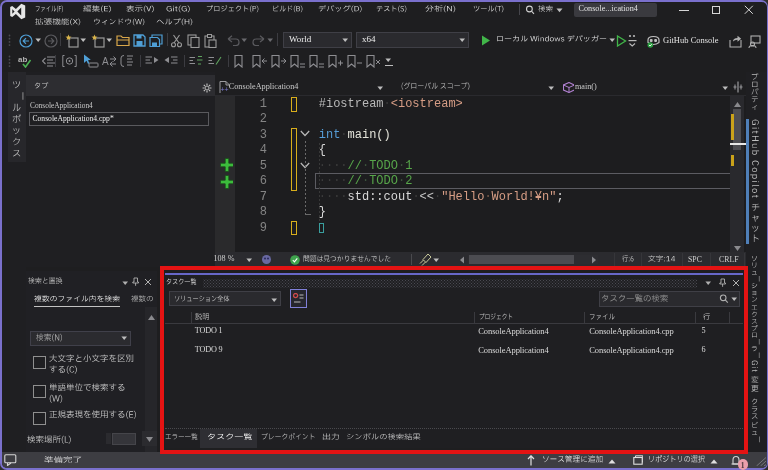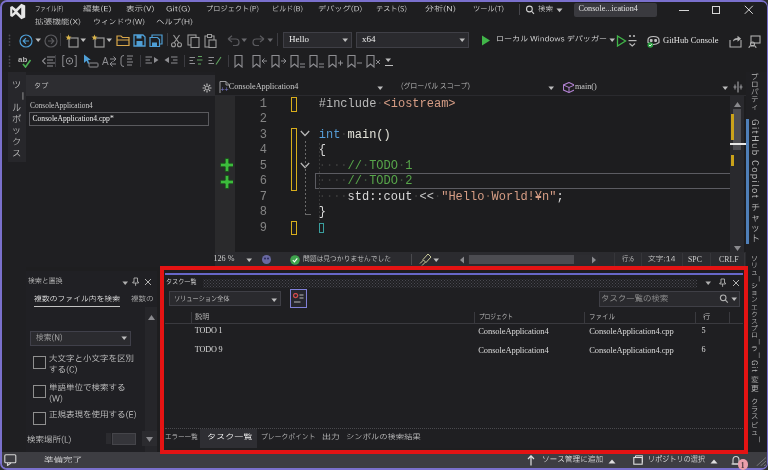--- a/index.html
+++ b/index.html
@@ -139,21 +139,21 @@
     <path d="M0.4 0.6 L6 0.6 L3.2 4 Z" fill="#6a6a6e"></path>
   </svg>
 <svg class="abs" style="left:252px;top:35px" width="14" height="11">
     <path d="M12 4 L8 0.8 M12 4 L8 7 M12 4 L4 4 Q1 4 1 7.5 Q1 10.5 4 10.5 L7 10.5" fill="none" stroke="#5a5a5e" stroke-width="1.2"></path>
   </svg>
 <svg class="abs" style="left:267px;top:38px" width="7" height="5">
     <path d="M0.4 0.6 L6 0.6 L3.2 4 Z" fill="#6a6a6e"></path>
   </svg>
 <div class="abs" style="left:277px;top:33px;width:1px;height:13px;background:#3c3c41"></div>
 <div class="abs" style="left:283px;top:31.5px;width:69px;height:16.5px;background:#2a2a2e;border:1px solid #3f3f46"></div>
-<div class="lat" style="left:289px;top:34.3px;font-size:9px;color:#ededed">Hello</div>
+<div class="lat" style="left:289px;top:34.3px;font-size:9px;color:#ededed">World</div>
 <svg class="abs" style="left:342px;top:38px" width="7" height="5">
     <path d="M0.4 0.6 L6 0.6 L3.2 4 Z" fill="#bdbdbd"></path>
   </svg>
 <div class="abs" style="left:356px;top:31.5px;width:113px;height:16.5px;background:#2a2a2e;border:1px solid #3f3f46"></div>
 <div class="lat" style="left:362px;top:34.3px;font-size:9px;color:#ededed">x64</div>
 <svg class="abs" style="left:459px;top:38px" width="7" height="5">
     <path d="M0.4 0.6 L6 0.6 L3.2 4 Z" fill="#bdbdbd"></path>
   </svg>
 <svg class="abs" style="left:481px;top:35px" width="10" height="11">
     <path d="M1 0.5 L9 5.5 L1 10.5 Z" fill="#41b649"></path>
@@ -324,21 +324,21 @@
 <div class="lat" style="left:575px;top:81.8px;font-size:8.2px;color:#c8c8c8">main()</div>
 <svg class="abs" style="left:722px;top:85.5px" width="7" height="5">
     <path d="M0.4 0.6 L6 0.6 L3.2 4 Z" fill="#bdbdbd"></path>
   </svg>
 <svg class="abs" style="left:733px;top:81px" width="10" height="12">
     <path d="M5 0.5 L5 11.5" stroke="#9a9a9e" stroke-width="1.2"></path>
     <path d="M0.5 6 L3.5 6 M6.5 6 L9.5 6 M2 3.5 L2 8.5 M8 3.5 L8 8.5" stroke="#9a9a9e" stroke-width="1"></path>
   </svg>
 <div class="abs" style="left:215px;top:96px;width:531px;height:156px;background:#1d1d1f"></div>
 <div class="abs" style="left:215px;top:96px;width:20px;height:156px;background:#2a2a2c"></div>
-<div class="mono" style="left:318.75px;top:96.7px"><span style="color:#b9b9b9">#include</span><span style="color:#3c3c3c">·</span><span style="color:#d69d85">&lt;iostream&gt;</span></div>
+<div class="mono" style="left:318.75px;top:96.7px"><span style="color:#b9b9b9">#iostream</span><span style="color:#3c3c3c">·</span><span style="color:#d69d85">&lt;iostream&gt;</span></div>
 <div class="mono" style="left:318.75px;top:127.7px"><span style="color:#569cd6">int</span><span style="color:#3c3c3c">·</span><span style="color:#e4e4da">main()</span></div>
 <div class="mono" style="left:318.75px;top:143.2px"><span style="color:#d8d8d8">{</span></div>
 <div class="mono" style="left:318.75px;top:158.7px"><span style="color:#3c3c3c">····</span><span style="color:#57a64a">//</span><span style="color:#3d543d">·</span><span style="color:#57a64a">TODO</span><span style="color:#3d543d">·</span><span style="color:#57a64a">1</span></div>
 <div class="mono" style="left:318.75px;top:174.2px"><span style="color:#3c3c3c">····</span><span style="color:#57a64a">//</span><span style="color:#3d543d">·</span><span style="color:#57a64a">TODO</span><span style="color:#3d543d">·</span><span style="color:#57a64a">2</span></div>
 <div class="mono" style="left:318.75px;top:189.7px"><span style="color:#3c3c3c">····</span><span style="color:#d8d8d8">std::cout</span><span style="color:#3c3c3c">·</span><span style="color:#c8c8c8">&lt;&lt;</span><span style="color:#3c3c3c">·</span><span style="color:#d69d85">"Hello</span><span style="color:#7a5a4a">·</span><span style="color:#d69d85">World!¥n"</span><span style="color:#d8d8d8">;</span></div>
 <div class="mono" style="left:318.75px;top:205.2px"><span style="color:#d8d8d8">}</span></div>
 <div class="mono" style="left:221px;top:96.7px;width:46px;text-align:right;color:#848484">1</div>
 <div class="mono" style="left:221px;top:112.2px;width:46px;text-align:right;color:#848484">2</div>
 <div class="mono" style="left:221px;top:127.7px;width:46px;text-align:right;color:#848484">3</div>
 <div class="mono" style="left:221px;top:143.2px;width:46px;text-align:right;color:#848484">4</div>
@@ -372,21 +372,21 @@
     <path d="M4.5 1 L8 6 L1 6 Z" fill="#8a8a8e"></path>
   </svg>
 <svg class="abs" style="left:733px;top:245px" width="9" height="7">
     <path d="M1 1 L8 1 L4.5 6 Z" fill="#8a8a8e"></path>
   </svg>
 <div class="abs" style="left:733px;top:109px;width:8px;height:41px;background:#4d4d52"></div>
 <div class="abs" style="left:731px;top:113.5px;width:3px;height:26px;background:#caa21a"></div>
 <div class="abs" style="left:731px;top:155px;width:3px;height:11px;background:#caa21a"></div>
 <div class="abs" style="left:730px;top:142.8px;width:16px;height:2.2px;background:#e8e8e8"></div>
 <div class="abs" style="left:215px;top:252px;width:531px;height:15px;background:#2b2b2f"></div>
-<div class="lat" style="left:213.5px;top:254.2px;font-size:8.1px;color:#cfcfcf">126 %</div>
+<div class="lat" style="left:213.5px;top:254.2px;font-size:8.1px;color:#cfcfcf">108 %</div>
 <svg class="abs" style="left:246px;top:257.5px" width="7" height="5">
     <path d="M0.4 0.6 L6 0.6 L3.2 4 Z" fill="#bdbdbd"></path>
   </svg>
 <svg class="abs" style="left:261px;top:253.5px" width="11" height="11">
     <circle cx="5.5" cy="5.5" r="4.5" fill="#7d7dc8" fill-opacity="0.75"></circle>
     <circle cx="4" cy="4.5" r="1" fill="#2a2a5a"></circle>
     <circle cx="7" cy="4.5" r="1" fill="#2a2a5a"></circle>
   </svg>
 <svg class="abs" style="left:290px;top:254.5px" width="10" height="10">
     <circle cx="5" cy="5" r="4.8" fill="#3fa34d"></circle>

